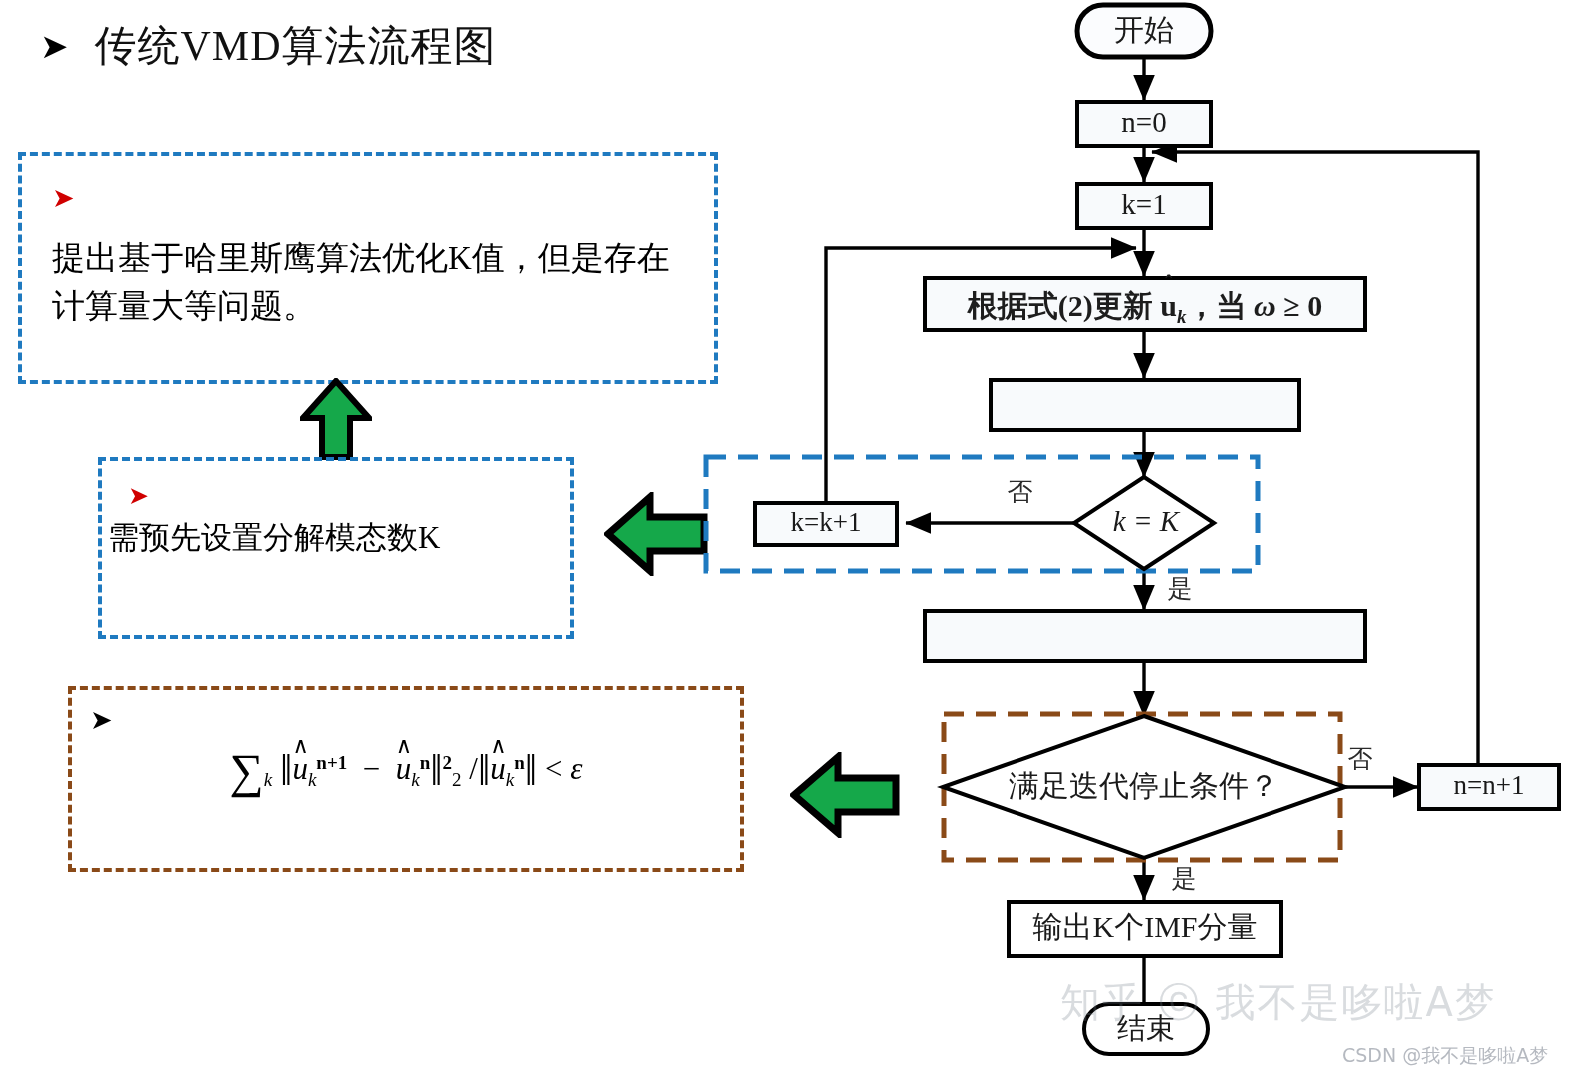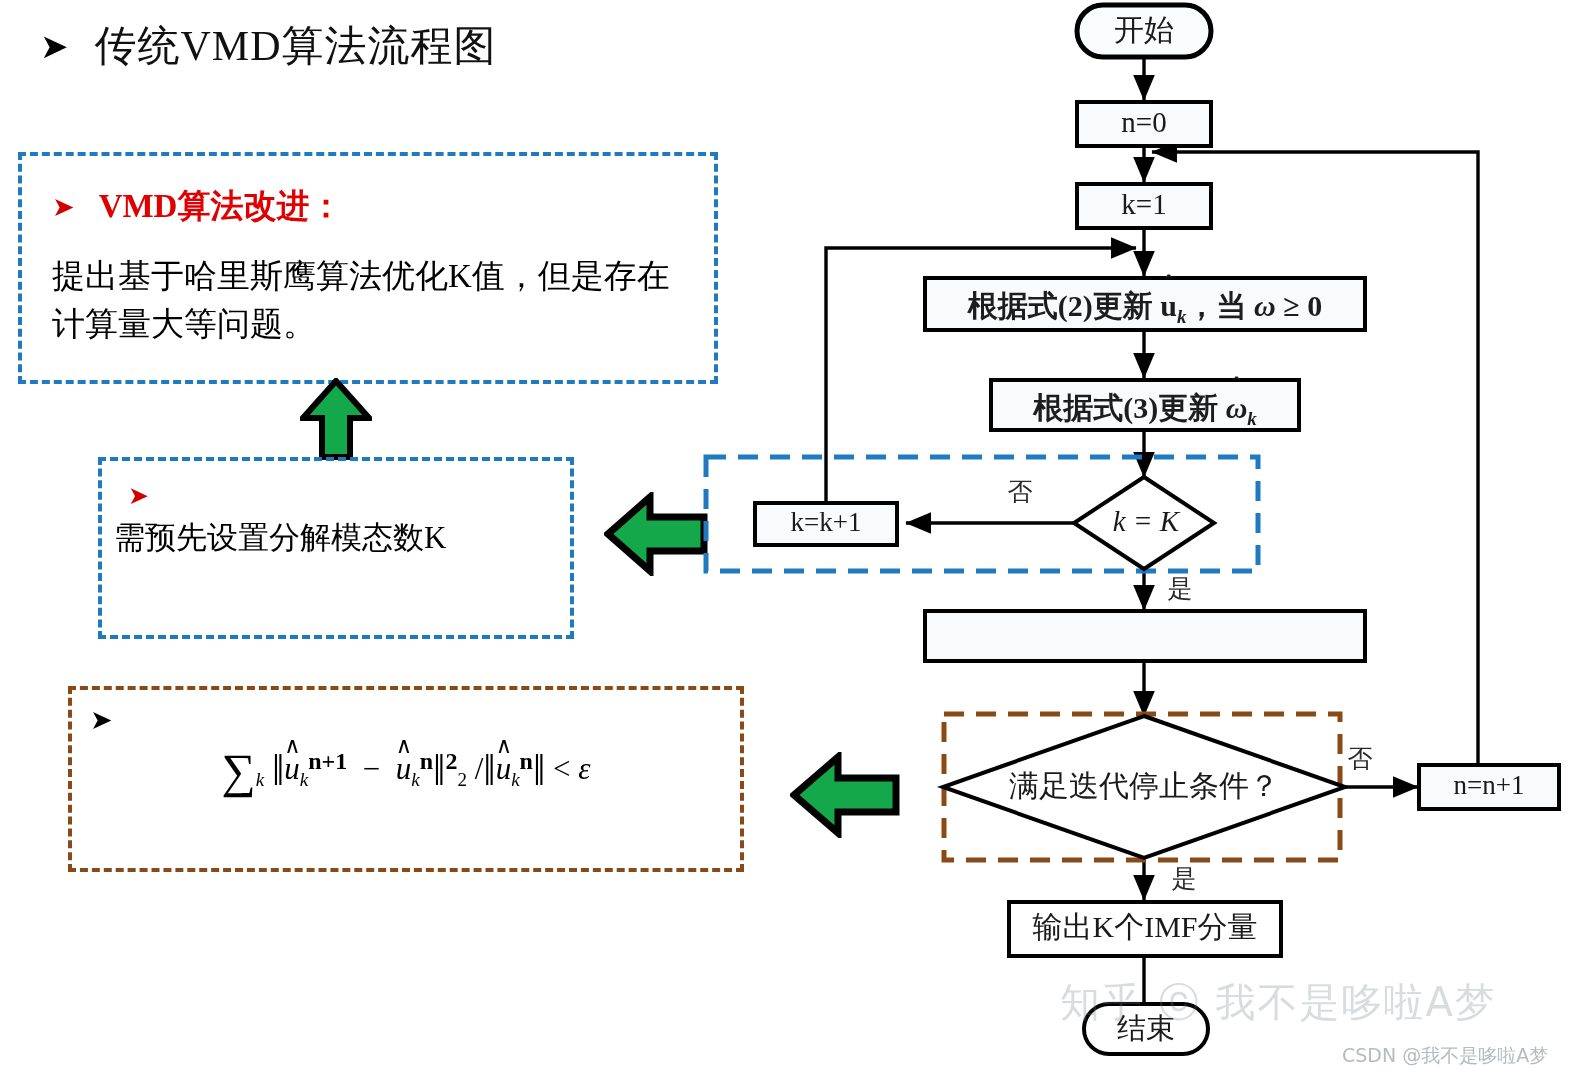--- a/index.html
+++ b/index.html
@@ -74,21 +74,21 @@
     line-height: 1.45;
     width: 650px;
   }
 
   
   #callout-drawback { left: 98px; top: 457px; width: 476px; height: 182px; }
   #callout-drawback .callout-head { margin: 22px 0 0 26px; }
   #callout-drawback .callout-head-text { font-size: 31px; }
   #callout-drawback .callout-head .bullet-arrow { font-size: 25px; }
   #callout-drawback .callout-body {
-    margin: 10px 0 0 12px;
+    margin: 10px 0 0 6px;
     font-size: 31px;
     line-height: 1.3;
   }
 
   
   #callout-stop { left: 68px; top: 686px; width: 676px; height: 186px; }
   #callout-stop .callout-head { margin: 16px 0 0 18px; }
   #callout-stop .callout-head-text {
     font-size: 32px; color: #000000; font-weight: normal;
   }
@@ -96,21 +96,21 @@
   #formula-line {
     margin: 10px 0 0 0;
     text-align: center;
     font-size: 31px;
     color: #000;
     font-family: "Liberation Serif", serif;
     white-space: nowrap;
   }
   .sumsym { font-size: 48px; vertical-align: -8px; }
   .sub { font-size: 19px; vertical-align: -7px; }
-  .sup { font-size: 24px; vertical-align: 10px; }
+  .sup { font-size: 19px; vertical-align: 10px; }
   .nbar { font-size: 44px; vertical-align: -6px; font-weight: 300;}
   .ital { font-style: italic; }
   .hatwrap { position: relative; display: inline-block; }
   .hatwrap > .hatmark {
     position: absolute; left: 0; right: 0; top: -0.72em;
     text-align: center; font-size: 0.72em; line-height: 1;
   }
 
   
   .green-arrow svg { display: block; }
@@ -164,21 +164,20 @@
 <div id="canvas">
 
   <div class="abs" id="slide-title">
     <span class="bullet-arrow">➤</span>
     <span id="slide-title-text">传统VMD算法流程图</span>
   </div>
 
   <div class="abs callout blue" id="callout-improve">
     <div class="callout-head">
       <span class="bullet-arrow red">➤</span>
-      <span class="callout-head-text">VMD算法改进：</span>
     </div>
     <div class="callout-body">提出基于哈里斯鹰算法优化K值，但是存在计算量大等问题。</div>
   </div>
 
   <div class="abs green-arrow" style="left:300px; top:378px;">
     <svg width="72" height="82" viewBox="0 0 72 82">
       <polygon points="36,3 69,40 50,40 50,79 22,79 22,40 3,40" fill="#15a84a" stroke="#000000" stroke-width="6" stroke-linejoin="miter"></polygon>
     </svg>
   </div>
 
@@ -313,20 +312,17 @@
 
     <text class="edge-label" x="1020" y="500">否</text>
     <text class="edge-label" x="1180" y="597">是</text>
     <text class="edge-label" x="1360" y="767">否</text>
     <text class="edge-label" x="1184" y="887">是</text>
   </svg>
 
   <div class="flow-label" style="left:925px; top:286px; width:440px; font-size:30px;">
     根据式(2)更新 <span class="hatwrap"><span class="hatmark">̂</span>u</span><span class="sub ital">k</span>，当 <span class="ital">ω</span> ≥ 0
   </div>
-  <div class="flow-label" style="left:991px; top:388px; width:308px; font-size:30px;">
-    根据式(3)更新 <span class="hatwrap"><span class="hatmark">̂</span><span class="ital">ω</span></span><span class="sub ital">k</span>
-  </div>
 
   <div class="abs" id="watermark-big">知乎 ⓒ 我不是哆啦A梦</div>
   <div class="abs" id="watermark-small">CSDN @我不是哆啦A梦</div>
 
 </div>
 
 </body></html>

